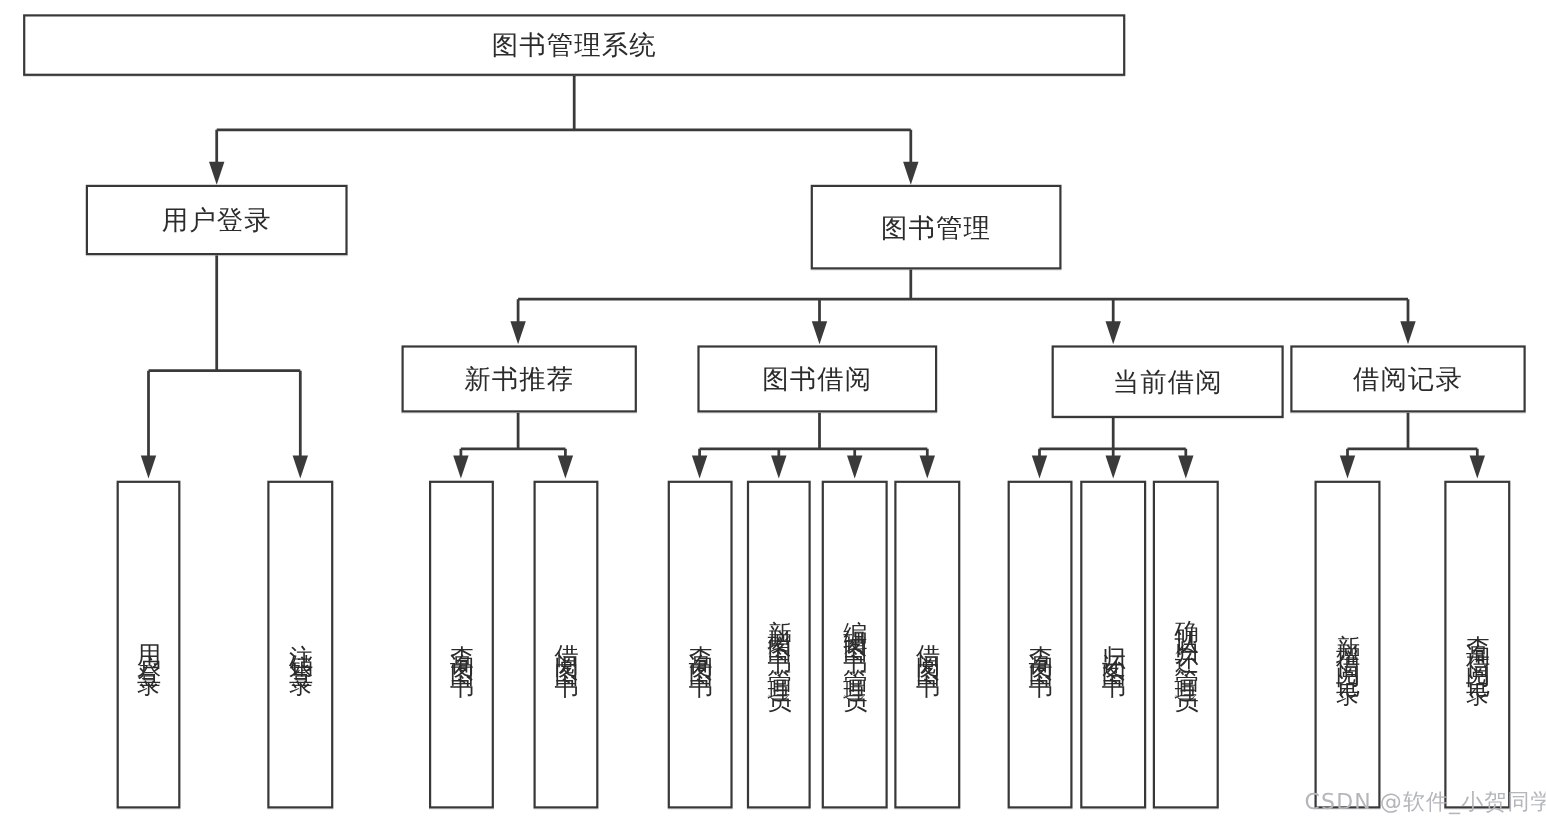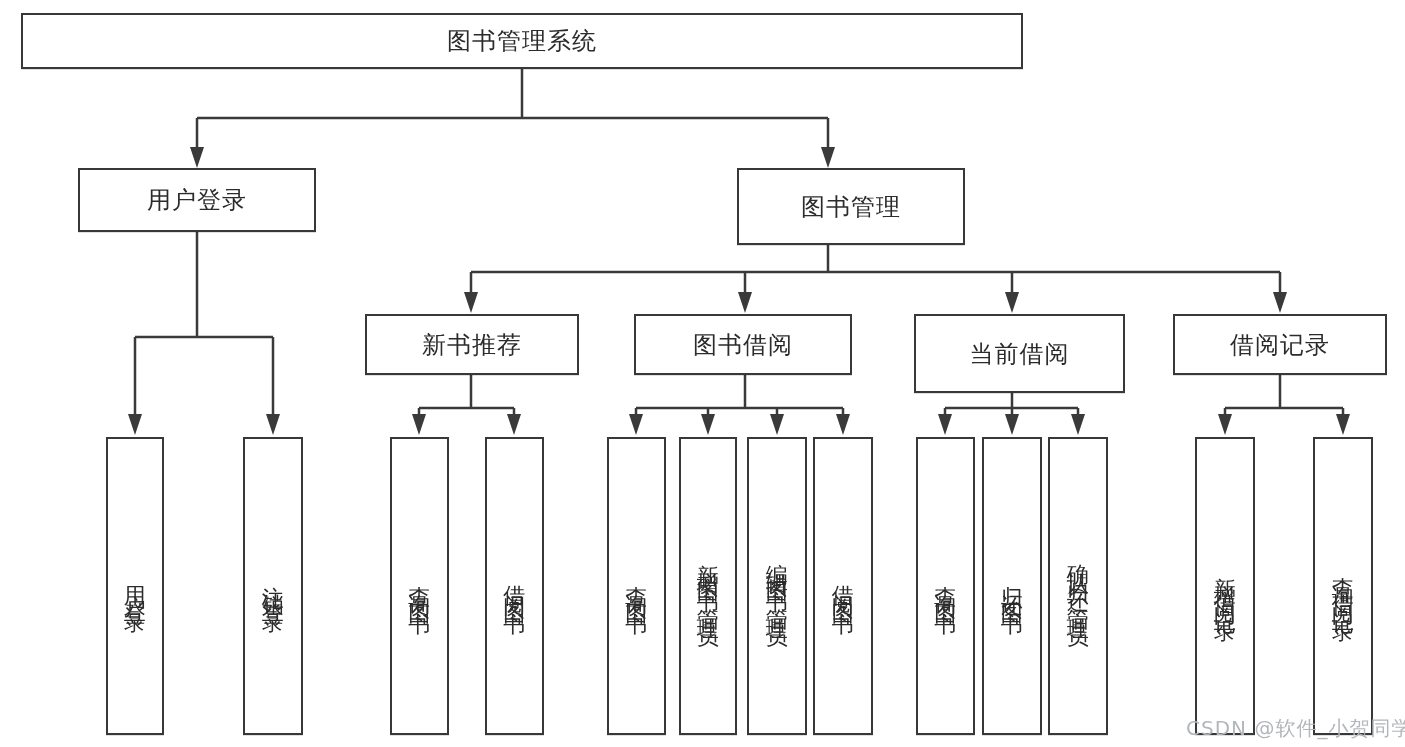--- a/index.html
+++ b/index.html
@@ -95,21 +95,21 @@
   <div class="box" style="left:713px;top:168px;width:228px;height:77px;margin-left:24px;">
     <span>图书管理</span>
   </div>
 
   <div class="box" style="left:634px;top:314px;width:218px;height:61px;">
     <span>图书借阅</span>
   </div>
   <div class="box" style="left:365px;top:314px;width:214px;height:61px;">
     <span>新书推荐</span>
   </div>
-  <div class="box" style="left:914px;top:314px;width:211px;height:79px;">
+  <div class="box" style="left:956px;top:314px;width:211px;height:66px;">
     <span>当前借阅</span>
   </div>
   <div class="box" style="left:1173px;top:314px;width:214px;height:61px;">
     <span>借阅记录</span>
   </div>
 
   <div class="box leaf" style="left:106px;top:437px;width:58px;height:298px;">
     <span>用户登录</span>
   </div>
   <div class="box leaf" style="left:243px;top:437px;width:60px;height:298px;">

